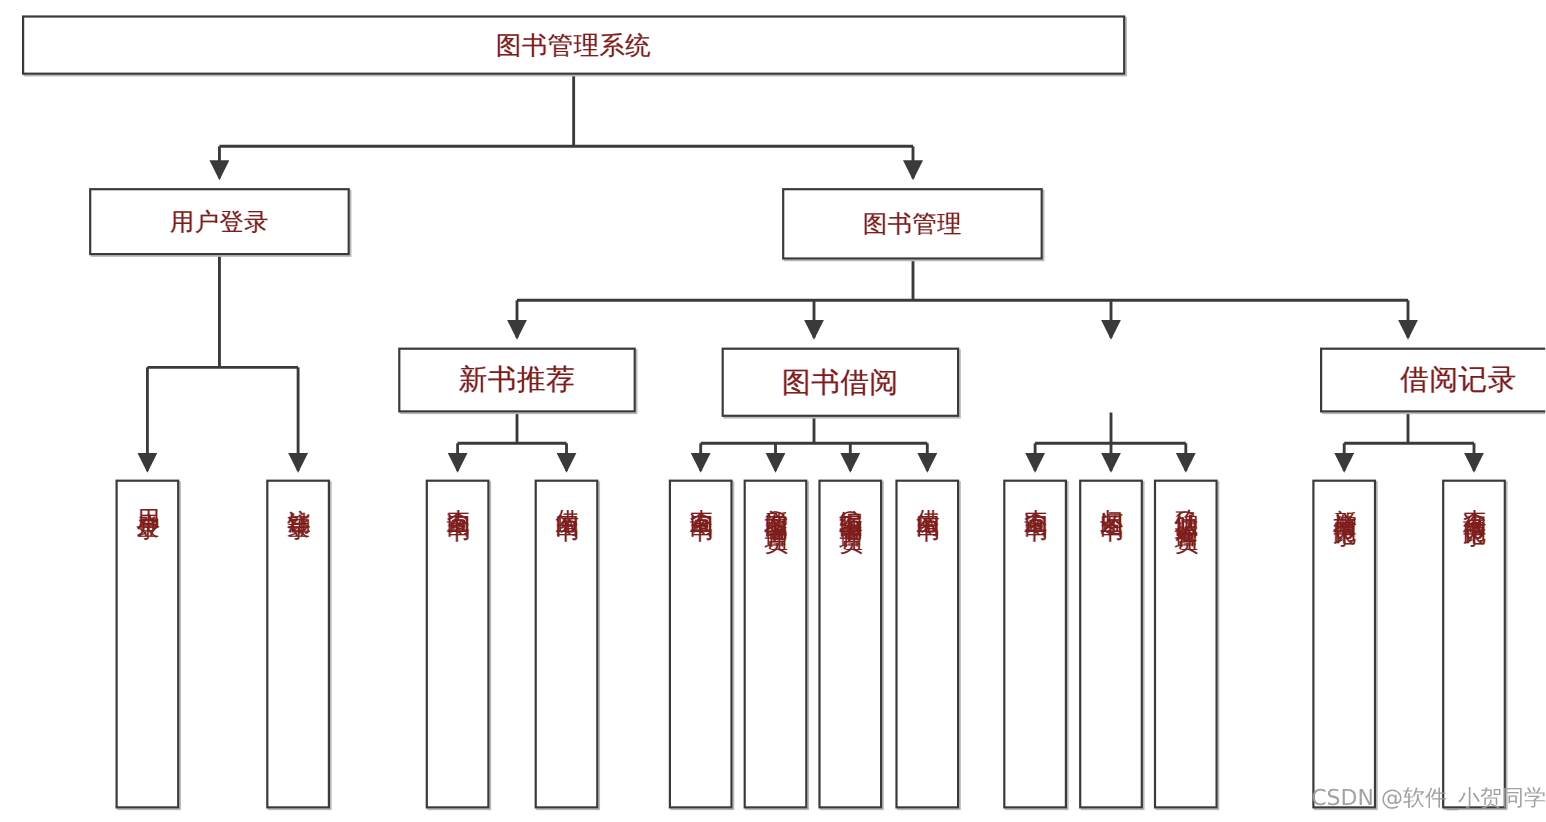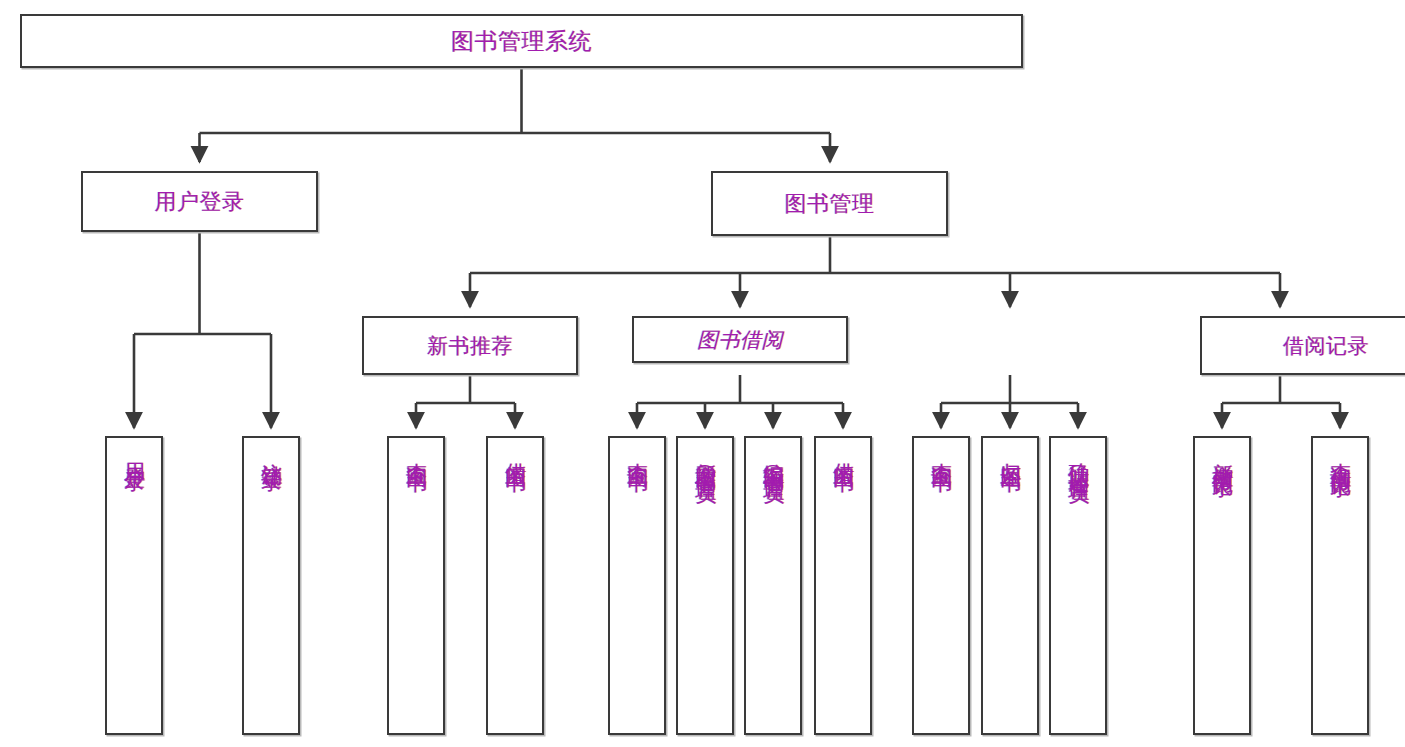--- a/index.html
+++ b/index.html
@@ -34,26 +34,26 @@
     border: 2px solid #3a3a3a;
     box-shadow: 1.5px 1.5px 0 0 #b9b9b9;
     display: flex;
     align-items: center;
     justify-content: center;
     z-index: 3;
   }
   .node .label {
     display: block;
     letter-spacing: 0.5px;
-    color: #a21caf;
+    color: #7f1d1d;
     text-shadow: 0.7px 0 0 rgba(214,126,44,0.40), -0.7px 0 0 rgba(60,110,200,0.40);
   }
   .node-root .label { font-size: 23px; }
   .node-l2 .label   { font-size: 22px; }
-  .node-l3 .label   { font-size: 21px; }
+  .node-l3 .label   { font-size: 26px; }
 
   
   .node-leaf {
     align-items: flex-start;
     justify-content: center;
     padding-top: 8px;
   }
   .node-leaf .label {
     writing-mode: vertical-rl;
     text-orientation: upright;
@@ -133,21 +133,21 @@
   <div class="node node-l2" style="left:81px; top:171px; width:237px; height:61px;">
     <span class="label">用户登录</span>
   </div>
   <div class="node node-l2" style="left:711px; top:171px; width:237px; height:65px;">
     <span class="label">图书管理</span>
   </div>
 
   <div class="node node-l3" style="left:362px; top:316px; width:216px; height:59px;">
     <span class="label">新书推荐</span>
   </div>
-  <div class="node node-l3" style="left:632px; top:316px; width:216px; height:47px;font-style:italic;">
+  <div class="node node-l3" style="left:656px; top:316px; width:216px; height:63px;">
     <span class="label">图书借阅</span>
   </div>
   <div class="node node-l3" style="left:1172px; top:316px; width:252px; height:59px;margin-left:28px;">
     <span class="label">借阅记录</span>
   </div>
 
   <div class="node node-leaf" style="left:105px; top:436px; width:58px; height:299px;">
     <span class="label">用户登录</span>
   </div>
   <div class="node node-leaf" style="left:242px; top:436px; width:58px; height:299px;">
@@ -184,14 +184,15 @@
     <span class="label">确认归还（管理员）</span>
   </div>
 
   <div class="node node-leaf" style="left:1193px; top:436px; width:58px; height:299px;">
     <span class="label">新增借阅记录</span>
   </div>
   <div class="node node-leaf" style="left:1311px; top:436px; width:58px; height:299px;">
     <span class="label">查询借阅记录</span>
   </div>
 
+  <div class="watermark" style="left:1192px; top:712px;">CSDN @软件_小贺同学</div>
 
 </div>
 
 </body></html>

